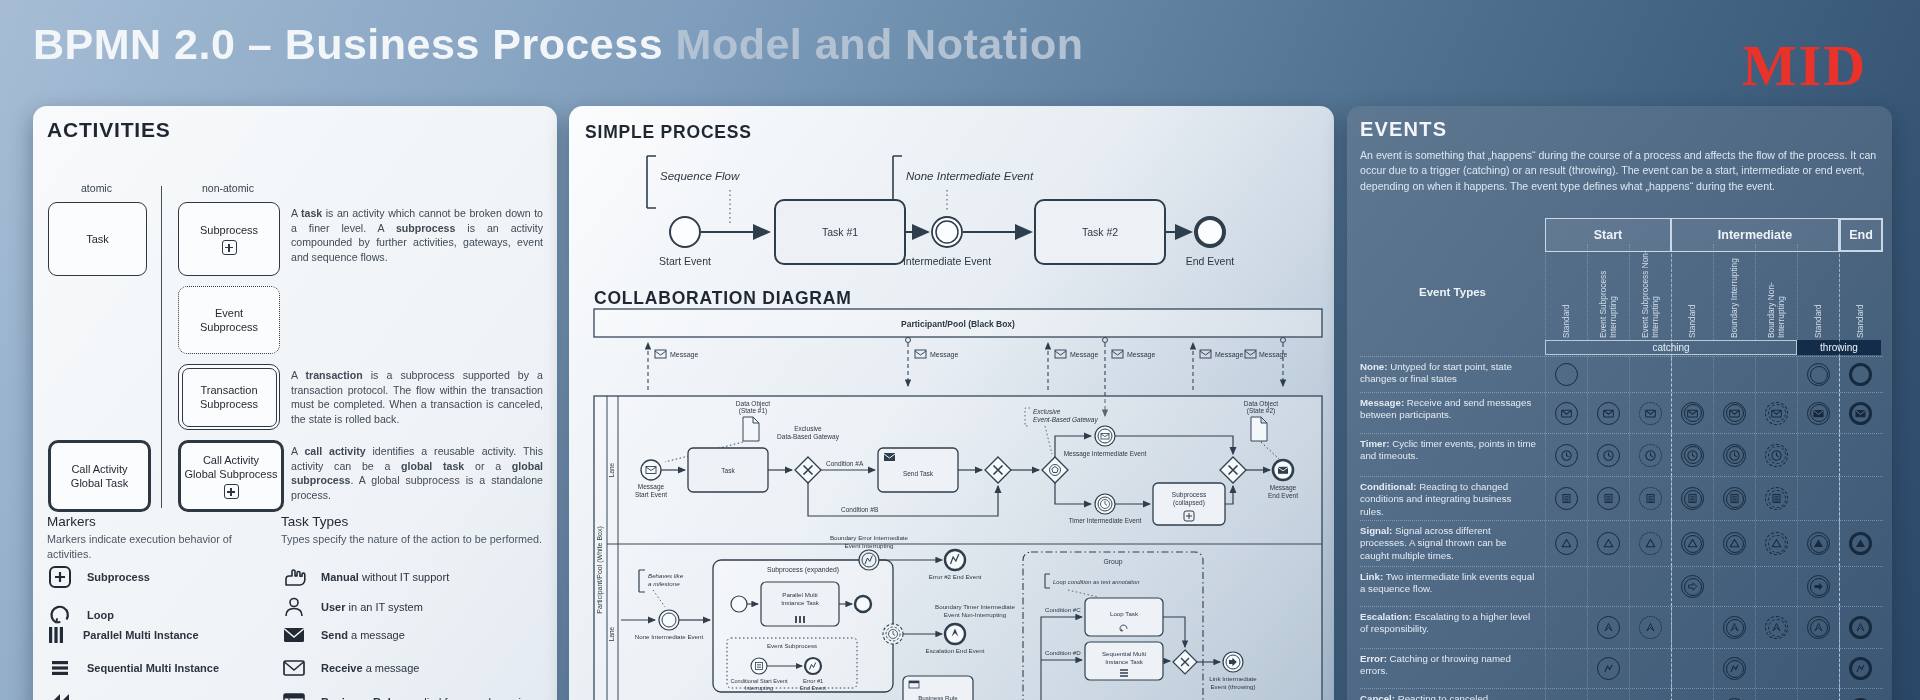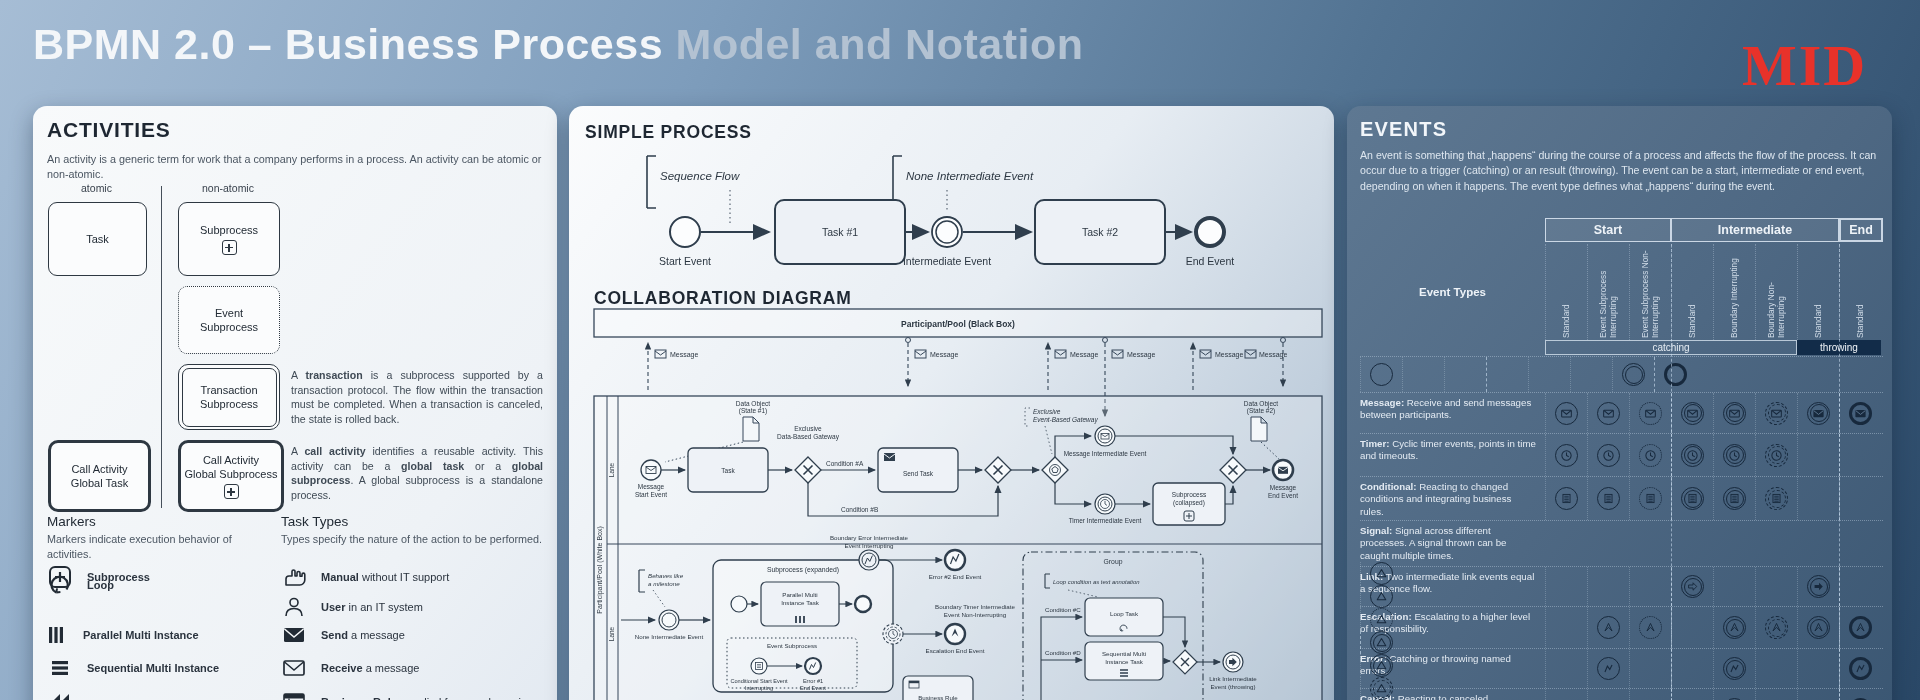--- a/index.html
+++ b/index.html
@@ -35,21 +35,21 @@
   .plusbox:before{left:2.5px;right:2.5px;top:50%;height:1.6px;margin-top:-0.8px;}
   .plusbox:after{top:2.5px;bottom:2.5px;left:50%;width:1.6px;margin-left:-0.8px;}
   .subhead{font-size:13.5px;font-weight:400;color:#222b35;}
   .item-row{position:absolute;display:flex;align-items:center;gap:14px;height:30px;}
   .item-label{font-size:11px;color:#2a333e;}
   .item-label.allbold{font-weight:700;}
   .vline{position:absolute;width:1px;background:#454f5a;}
   
   .ev-intro{font-size:10.6px;line-height:1.45;color:#dde6ef;width:520px;}
   .ev-table{position:absolute;left:13px;top:112px;width:523px;height:528px;}
-  .grp{position:absolute;top:0;height:24px;border:1.2px solid rgba(222,233,244,.85);background:rgba(255,255,255,.07);
+  .grp{position:absolute;top:0;height:34px;border:1.2px solid rgba(222,233,244,.85);background:rgba(255,255,255,.07);
     display:flex;align-items:center;justify-content:center;font-size:12.5px;font-weight:700;color:#eef3f8;box-sizing:border-box;}
   .grp.end{border-width:2px;}
   .evtypes{position:absolute;left:0;top:26px;width:185px;height:96px;display:flex;align-items:center;justify-content:center;
     font-size:11.5px;font-weight:700;color:#eef3f8;}
   .rot-row{position:absolute;left:185px;top:26px;display:flex;height:96px;}
   .rot-cell{width:42px;height:96px;position:relative;border-left:1px dotted rgba(215,230,245,.3);box-sizing:border-box;}
   .rot-cell span{position:absolute;left:50%;top:50%;width:92px;transform:translate(-50%,-50%) rotate(-90deg);
     font-size:8.3px;line-height:1.15;color:#d3deea;text-align:left;}
   .band{position:absolute;top:122px;height:15px;display:flex;align-items:center;justify-content:center;
     font-size:10px;box-sizing:border-box;}
@@ -76,33 +76,33 @@
 </head>
 <body>
 
 <div class="stage">
 
   <div class="hdr-title"><span class="strong">BPMN 2.0 – Business Process </span><span class="muted">Model and Notation</span></div>
   <div class="logo">MID</div>
 
   <section class="panel panel-activities">
     <div class="abs sec-title" style="left:14px;top:12px;">ACTIVITIES</div>
-    <div class="abs small" style="left:14px;top:46px;width:496px;">An activity is a generic term for work that a company performs in a process. An activity can be atomic or non-atomic.</div>
 
     <div class="abs colhead" style="left:15px;top:76px;width:97px;">atomic</div>
     <div class="abs colhead" style="left:145px;top:76px;width:100px;">non-atomic</div>
     <div class="vline" style="left:128px;top:80px;height:322px;"></div>
 
     <div class="abs bpmn-box" style="left:15px;top:96px;width:97px;height:72px;">
       <span>Task</span>
     </div>
     <div class="abs bpmn-box" style="left:145px;top:96px;width:100px;height:72px;">
       <span>Subprocess</span>
       <span class="plusbox"></span>
     </div>
+    <div class="abs desc" style="left:258px;top:100px;"><span>A </span><span class="b">task</span><span> is an activity which cannot be broken down to a finer level. A </span><span class="b">subprocess</span><span> is an activity compounded by further activities, gateways, event and sequence flows.</span></div>
 
     <div class="abs bpmn-box dotted" style="left:145px;top:180px;width:100px;height:66px;">
       <span>Event</span>
       <span>Subprocess</span>
     </div>
 
     <div class="abs dbl-outer" style="left:145px;top:258px;width:100px;height:64px;">
       <div class="dbl-inner">
         <span>Transaction</span>
         <span>Subprocess</span>
@@ -124,21 +124,21 @@
     <div class="abs subhead" style="left:14px;top:408px;">Markers</div>
     <div class="abs small" style="left:14px;top:426px;width:210px;">Markers indicate execution behavior of activities.</div>
 
     <div class="item-row" style="left:14px;top:456px;">
       <svg width="26" height="26" viewBox="0 0 26 26">
           <rect x="3" y="3" width="20" height="20" rx="5" fill="none" stroke="#222b35" stroke-width="2"></rect>
           <path d="M13,8 V18 M8,13 H18" stroke="#222b35" stroke-width="2.2"></path>
         </svg>
       <span class="item-label allbold">Subprocess</span>
     </div>
-    <div class="item-row" style="left:14px;top:464px;">
+    <div class="item-row" style="left:14px;top:494px;">
       <svg width="26" height="26" viewBox="0 0 26 26">
           <path d="M9.2,20.4 A8.2,8.2 0 1 1 19.5,17.5" fill="none" stroke="#222b35" stroke-width="2.2"></path>
           <path d="M9.2,20.4 l4.2,-0.4 M9.2,20.4 l0.9,-4.0" fill="none" stroke="#222b35" stroke-width="2"></path>
         </svg>
       <span class="item-label allbold">Loop</span>
     </div>
     <div class="item-row" style="left:10px;top:514px;">
       <svg width="26" height="26" viewBox="0 0 26 26">
           <rect x="6" y="5" width="3.2" height="16" fill="#222b35"></rect>
           <rect x="11.4" y="5" width="3.2" height="16" fill="#222b35"></rect>
@@ -555,20 +555,21 @@
         <div class="rot-cell">
             <span>Standard</span>
           </div>
       </div>
 
       <div class="band catch">catching</div>
       <div class="band throw">throwing</div>
 
       <div class="ev-rows">
           <div class="ev-row" style="height: 36px;">
+            <div class="ev-desc"><span class="b">None:</span><span> Untyped for start point, state changes or final states</span></div>
             <div class="ev-cell">
               <span class="evc thin"></span>
             </div>
             <div class="ev-cell"></div>
             <div class="ev-cell"></div>
             <div class="ev-cell gb"></div>
             <div class="ev-cell"></div>
             <div class="ev-cell"></div>
             <div class="ev-cell">
               <span class="evc dfill"></span>
@@ -743,21 +744,21 @@
               <span class="evc dashdouble">
                 <svg viewBox="0 0 14 14">
                   <rect x="3.2" y="2.6" width="7.6" height="8.8" fill="none" stroke="#17293d" stroke-width="1"></rect>
                   <path d="M4.6,4.6 h4.8 M4.6,6.4 h4.8 M4.6,8.2 h4.8 M4.6,10 h4.8" stroke="#17293d" stroke-width="0.9"></path>
                 </svg>
               </span>
             </div>
             <div class="ev-cell"></div>
             <div class="ev-cell gb"></div>
           </div>
-          <div class="ev-row" style="height: 46px; flex-direction: column;">
+          <div class="ev-row" style="height: 46px;">
             <div class="ev-desc"><span class="b">Signal:</span><span> Signal across different processes. A signal thrown can be caught multiple times.</span></div>
             <div class="ev-cell">
               <span class="evc thin">
                 <svg viewBox="0 0 14 14">
                   <path d="M7,2.8 L11.6,10.6 H2.4 Z" fill="none" stroke="#17293d" stroke-width="1.1" stroke-linejoin="round"></path>
                 </svg>
               </span>
             </div>
             <div class="ev-cell">
               <span class="evc thin">

